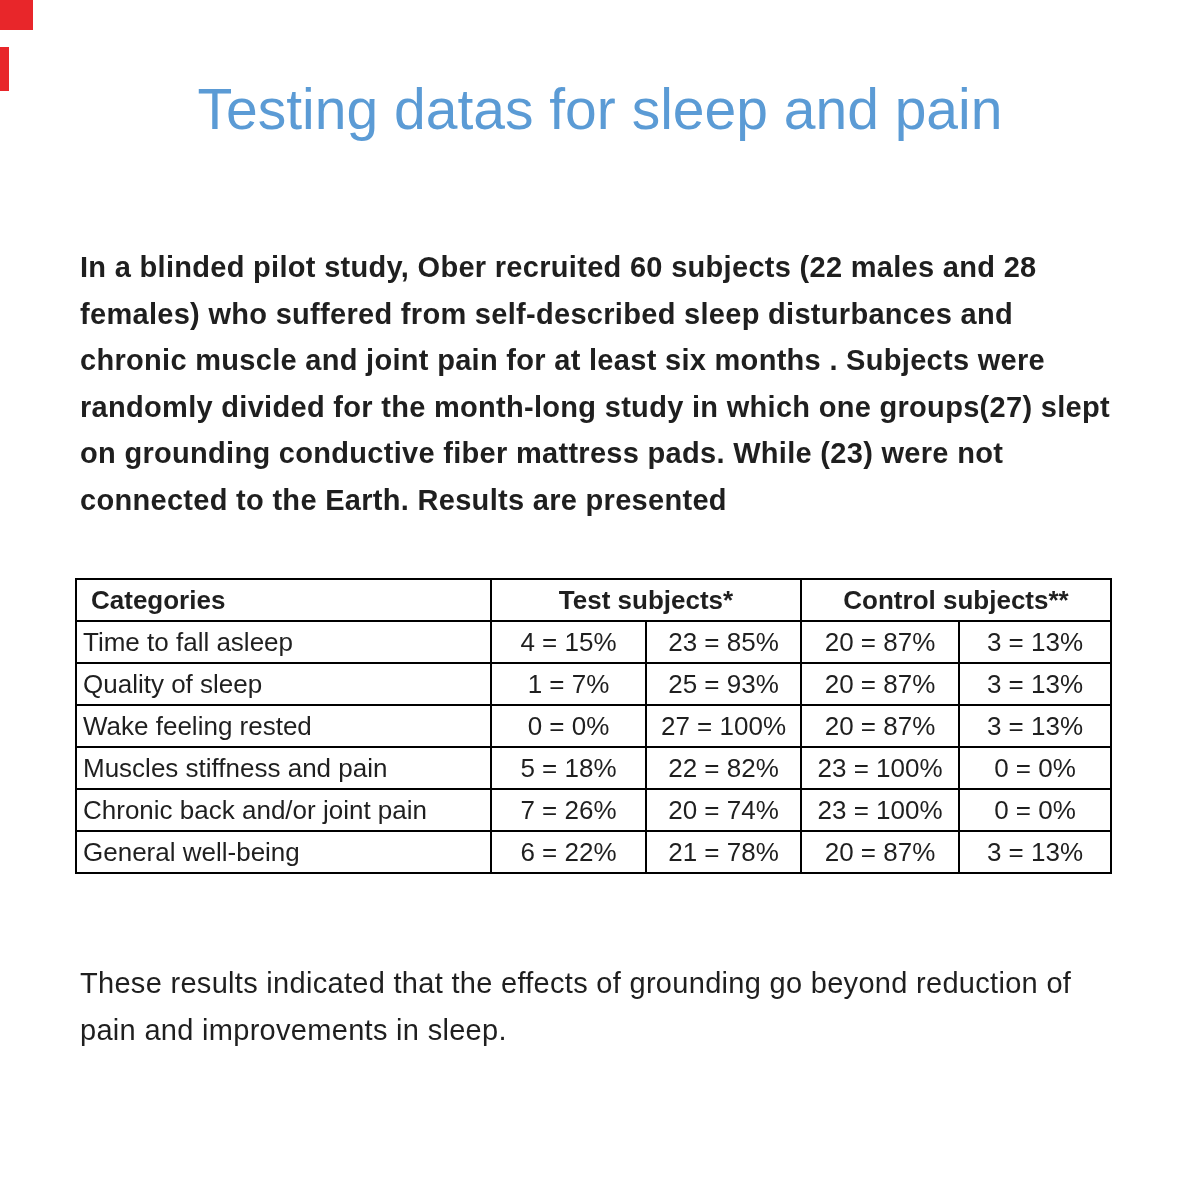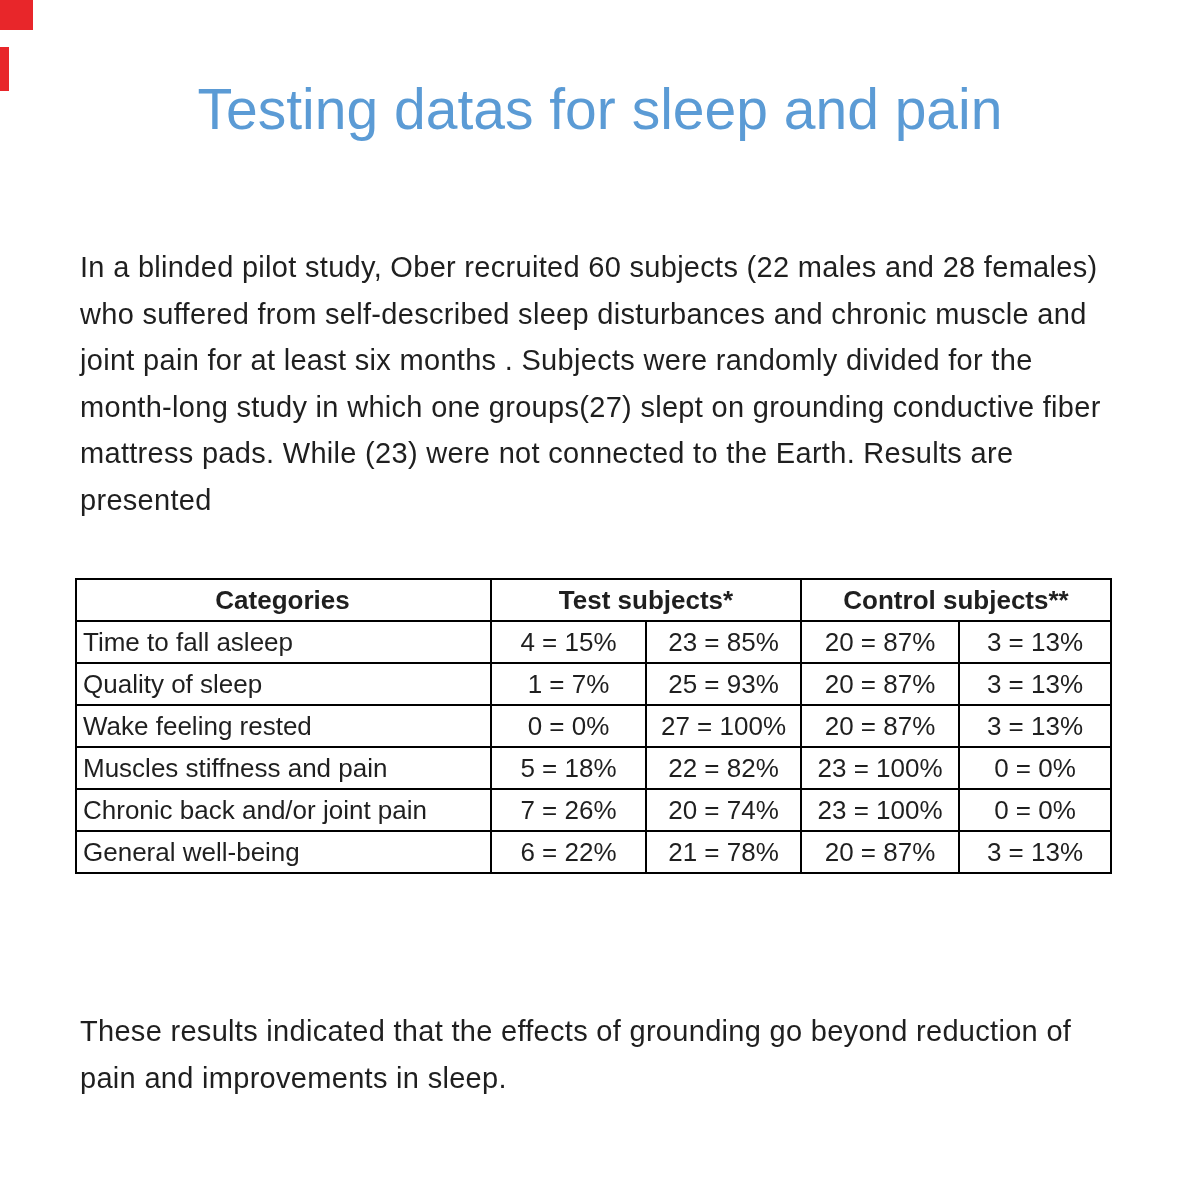--- a/index.html
+++ b/index.html
@@ -43,21 +43,21 @@
     letter-spacing: 0px;
   }
   .intro-paragraph {
     position: absolute;
     left: 80px;
     top: 244px;
     width: 1035px;
     font-size: 29px;
     line-height: 46.5px;
     color: var(--text-dark);
-    font-weight: 400;
+    font-weight: 700;
     letter-spacing: 0.3px;
   }
   .results-table {
     position: absolute;
     left: 75px;
     top: 578px;
     width: 1037px;
     border-collapse: collapse;
     table-layout: fixed;
     font-size: 26px;
@@ -71,33 +71,32 @@
     overflow: hidden;
     white-space: nowrap;
   }
   .results-table th { font-weight: 700; text-align: center; }
   .results-table td { font-weight: 400; text-align: center; }
   .results-table .col-cat   { width: 415px; }
   .results-table .col-ts    { width: 155px; }
   .results-table .col-ti    { width: 155px; }
   .results-table .col-cs    { width: 158px; }
   .results-table .col-ci    { width: 152px; }
-  .results-table th.cat-head { text-align: center; padding-left: 6px; }
+  .results-table th.cat-head { text-align: left; padding-left: 14px; }
   .results-table td.cat-cell { text-align: left; padding-left: 6px; margin-left: 16px; }
   .conclusion-paragraph {
     position: absolute;
     left: 80px;
     top: 960px;
     width: 1000px;
     font-size: 29px;
     line-height: 46.5px;
     color: var(--text-dark);
     font-weight: 400;
     letter-spacing: 0.3px;
-    margin-top: 48px;
   }
 </style>
 </head>
 <body>
 
 <div class="page">
 
   <div class="red-mark-corner"></div>
   <div class="red-mark-edge"></div>
 

